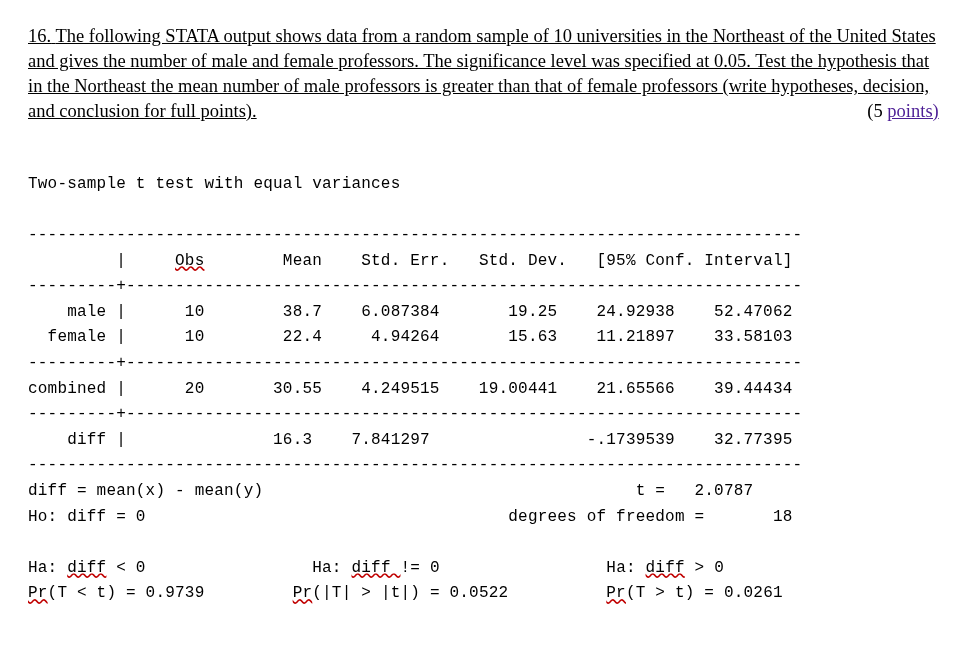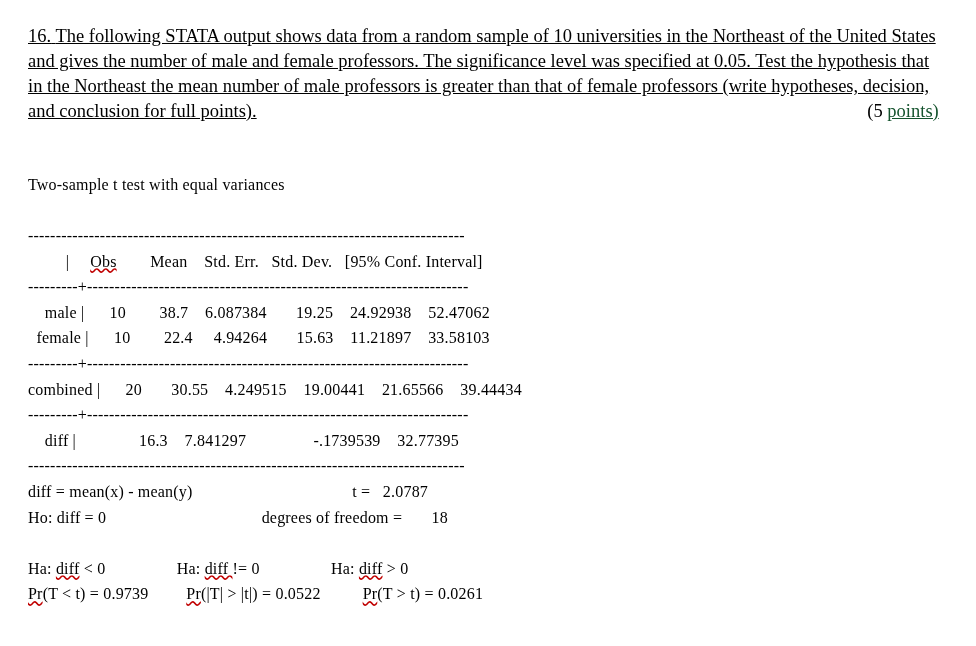--- a/index.html
+++ b/index.html
@@ -13,25 +13,25 @@
     box-sizing: border-box;
   }
   .question {
     margin-bottom: 34px;
     text-decoration: underline;
   }
   .question .points {
     float: right;
   }
   .points-link {
-    color: #14532d;
+    color: #4c1d95;
     text-decoration: underline;
   }
   .mono {
-    font-family: Liberation Serif, serif;
+    font-family: Liberation Mono, monospace;
     font-size: 16px;
     white-space: pre;
     line-height: 1.6;
     letter-spacing: 0.2px;
     margin-top: 48px;
   }
   .wavy {
     text-decoration: underline wavy #c00000;
     text-decoration-skip-ink: none;
   }

